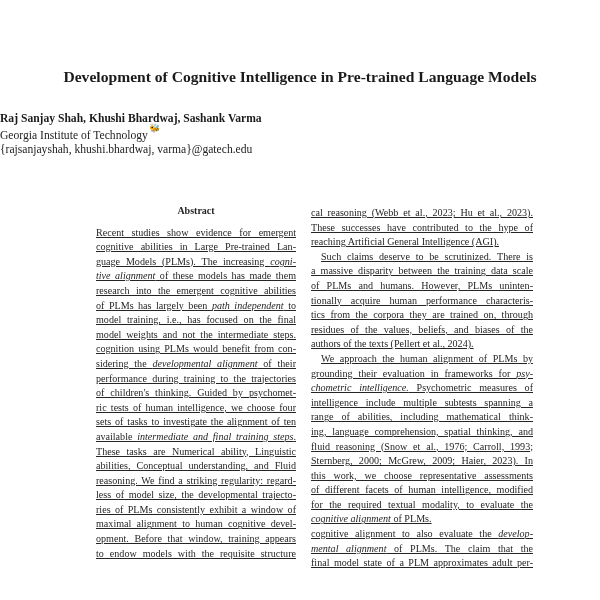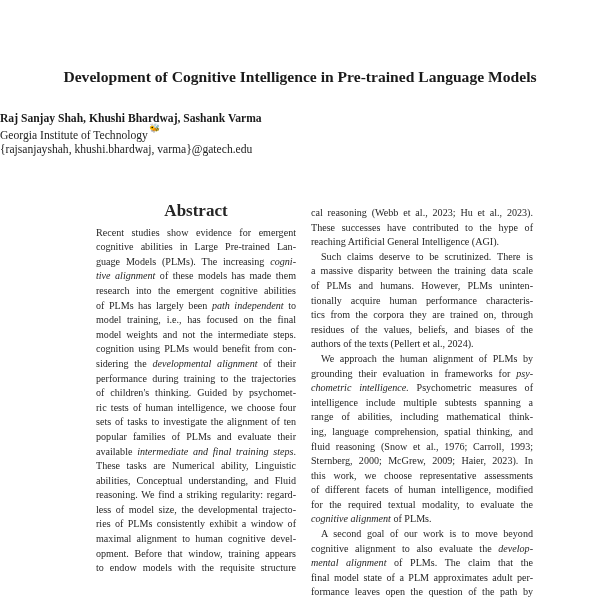--- a/index.html
+++ b/index.html
@@ -8,22 +8,22 @@
   .title { position: absolute; top: 68px; left: 0; width: 600px; text-align: center;
            font-weight: bold; font-size: 15.6px; color: #1a1a1a; letter-spacing: 0; }
   .authors { position: absolute; top: 112px; left: 0; width: 600px; text-align: left;
              font-weight: bold; font-size: 11.6px; color: #1a1a1a; }
   .affil { position: absolute; top: 129px; left: 0; width: 600px; 
            font-size: 11.6px; line-height: 14px; color: #222; }
   .bee { display: inline-block; position: relative; top: -8px; left: 2px; font-size: 9px; }
   .col { position: absolute; font-size: 10.1px; line-height: 14.6px; text-align: justify; color: #252525; }
   .left { left: 96px; top: 204px; width: 200px; }
   .right { left: 311px; top: 206px; width: 222px; }
-  .abs-title { text-align: center; font-weight: bold; font-size: 17px; margin-bottom: 7px; }
-  .line { display: block; white-space: nowrap; text-align-last: justify; text-align: justify; }
+  .abs-title { text-align: center; font-weight: bold; font-size: 10px; margin-bottom: 7px; }
+  .line { display: block; white-space: nowrap; text-align-last: justify; text-align: justify; text-decoration: underline; }
   .line.last { text-align-last: left; }
   .indent { padding-left: 10px; }
   i, em { font-style: italic; }
 </style>
 </head>
 <body>
 
 <div class="title">Development of Cognitive Intelligence in Pre-trained Language Models</div>
 <div class="authors">Raj Sanjay Shah, Khushi Bhardwaj, Sashank Varma</div>
 <div class="affil">
@@ -40,21 +40,20 @@
   <span class="line">research into the emergent cognitive abilities</span>
   <span class="line"><span>of PLMs has largely been </span><i>path independent</i><span> to</span></span>
   <span class="line">model training, i.e., has focused on the final</span>
   <span class="line">model weights and not the intermediate steps.</span>
   <span class="line">cognition using PLMs would benefit from con-</span>
   <span class="line"><span>sidering the </span><i>developmental alignment</i><span> of their</span></span>
   <span class="line">performance during training to the trajectories</span>
   <span class="line">of children's thinking. Guided by psychomet-</span>
   <span class="line">ric tests of human intelligence, we choose four</span>
   <span class="line">sets of tasks to investigate the alignment of ten</span>
-  <span class="line">popular families of PLMs and evaluate their</span>
   <span class="line"><span>available </span><i>intermediate and final training steps</i><span>.</span></span>
   <span class="line">These tasks are Numerical ability, Linguistic</span>
   <span class="line">abilities, Conceptual understanding, and Fluid</span>
   <span class="line">reasoning. We find a striking regularity: regard-</span>
   <span class="line">less of model size, the developmental trajecto-</span>
   <span class="line">ries of PLMs consistently exhibit a window of</span>
   <span class="line">maximal alignment to human cognitive devel-</span>
   <span class="line">opment. Before that window, training appears</span>
   <span class="line">to endow models with the requisite structure</span>
 
@@ -76,19 +75,17 @@
   <span class="line"><i>chometric intelligence.</i><span> Psychometric measures of</span></span>
   <span class="line">intelligence include multiple subtests spanning a</span>
   <span class="line">range of abilities, including mathematical think-</span>
   <span class="line">ing, language comprehension, spatial thinking, and</span>
   <span class="line">fluid reasoning (Snow et al., 1976; Carroll, 1993;</span>
   <span class="line">Sternberg, 2000; McGrew, 2009; Haier, 2023). In</span>
   <span class="line">this work, we choose representative assessments</span>
   <span class="line">of different facets of human intelligence, modified</span>
   <span class="line">for the required textual modality, to evaluate the</span>
   <span class="line last"><i>cognitive alignment</i><span> of PLMs.</span></span>
-  <span class="line indent">A second goal of our work is to move beyond</span>
   <span class="line"><span>cognitive alignment to also evaluate the </span><i>develop-</i></span>
   <span class="line"><i>mental alignment</i><span> of PLMs. The claim that the</span></span>
   <span class="line">final model state of a PLM approximates adult per-</span>
-  <span class="line">formance leaves open the question of the path by</span>
 
 </div>
 
 </body></html>

